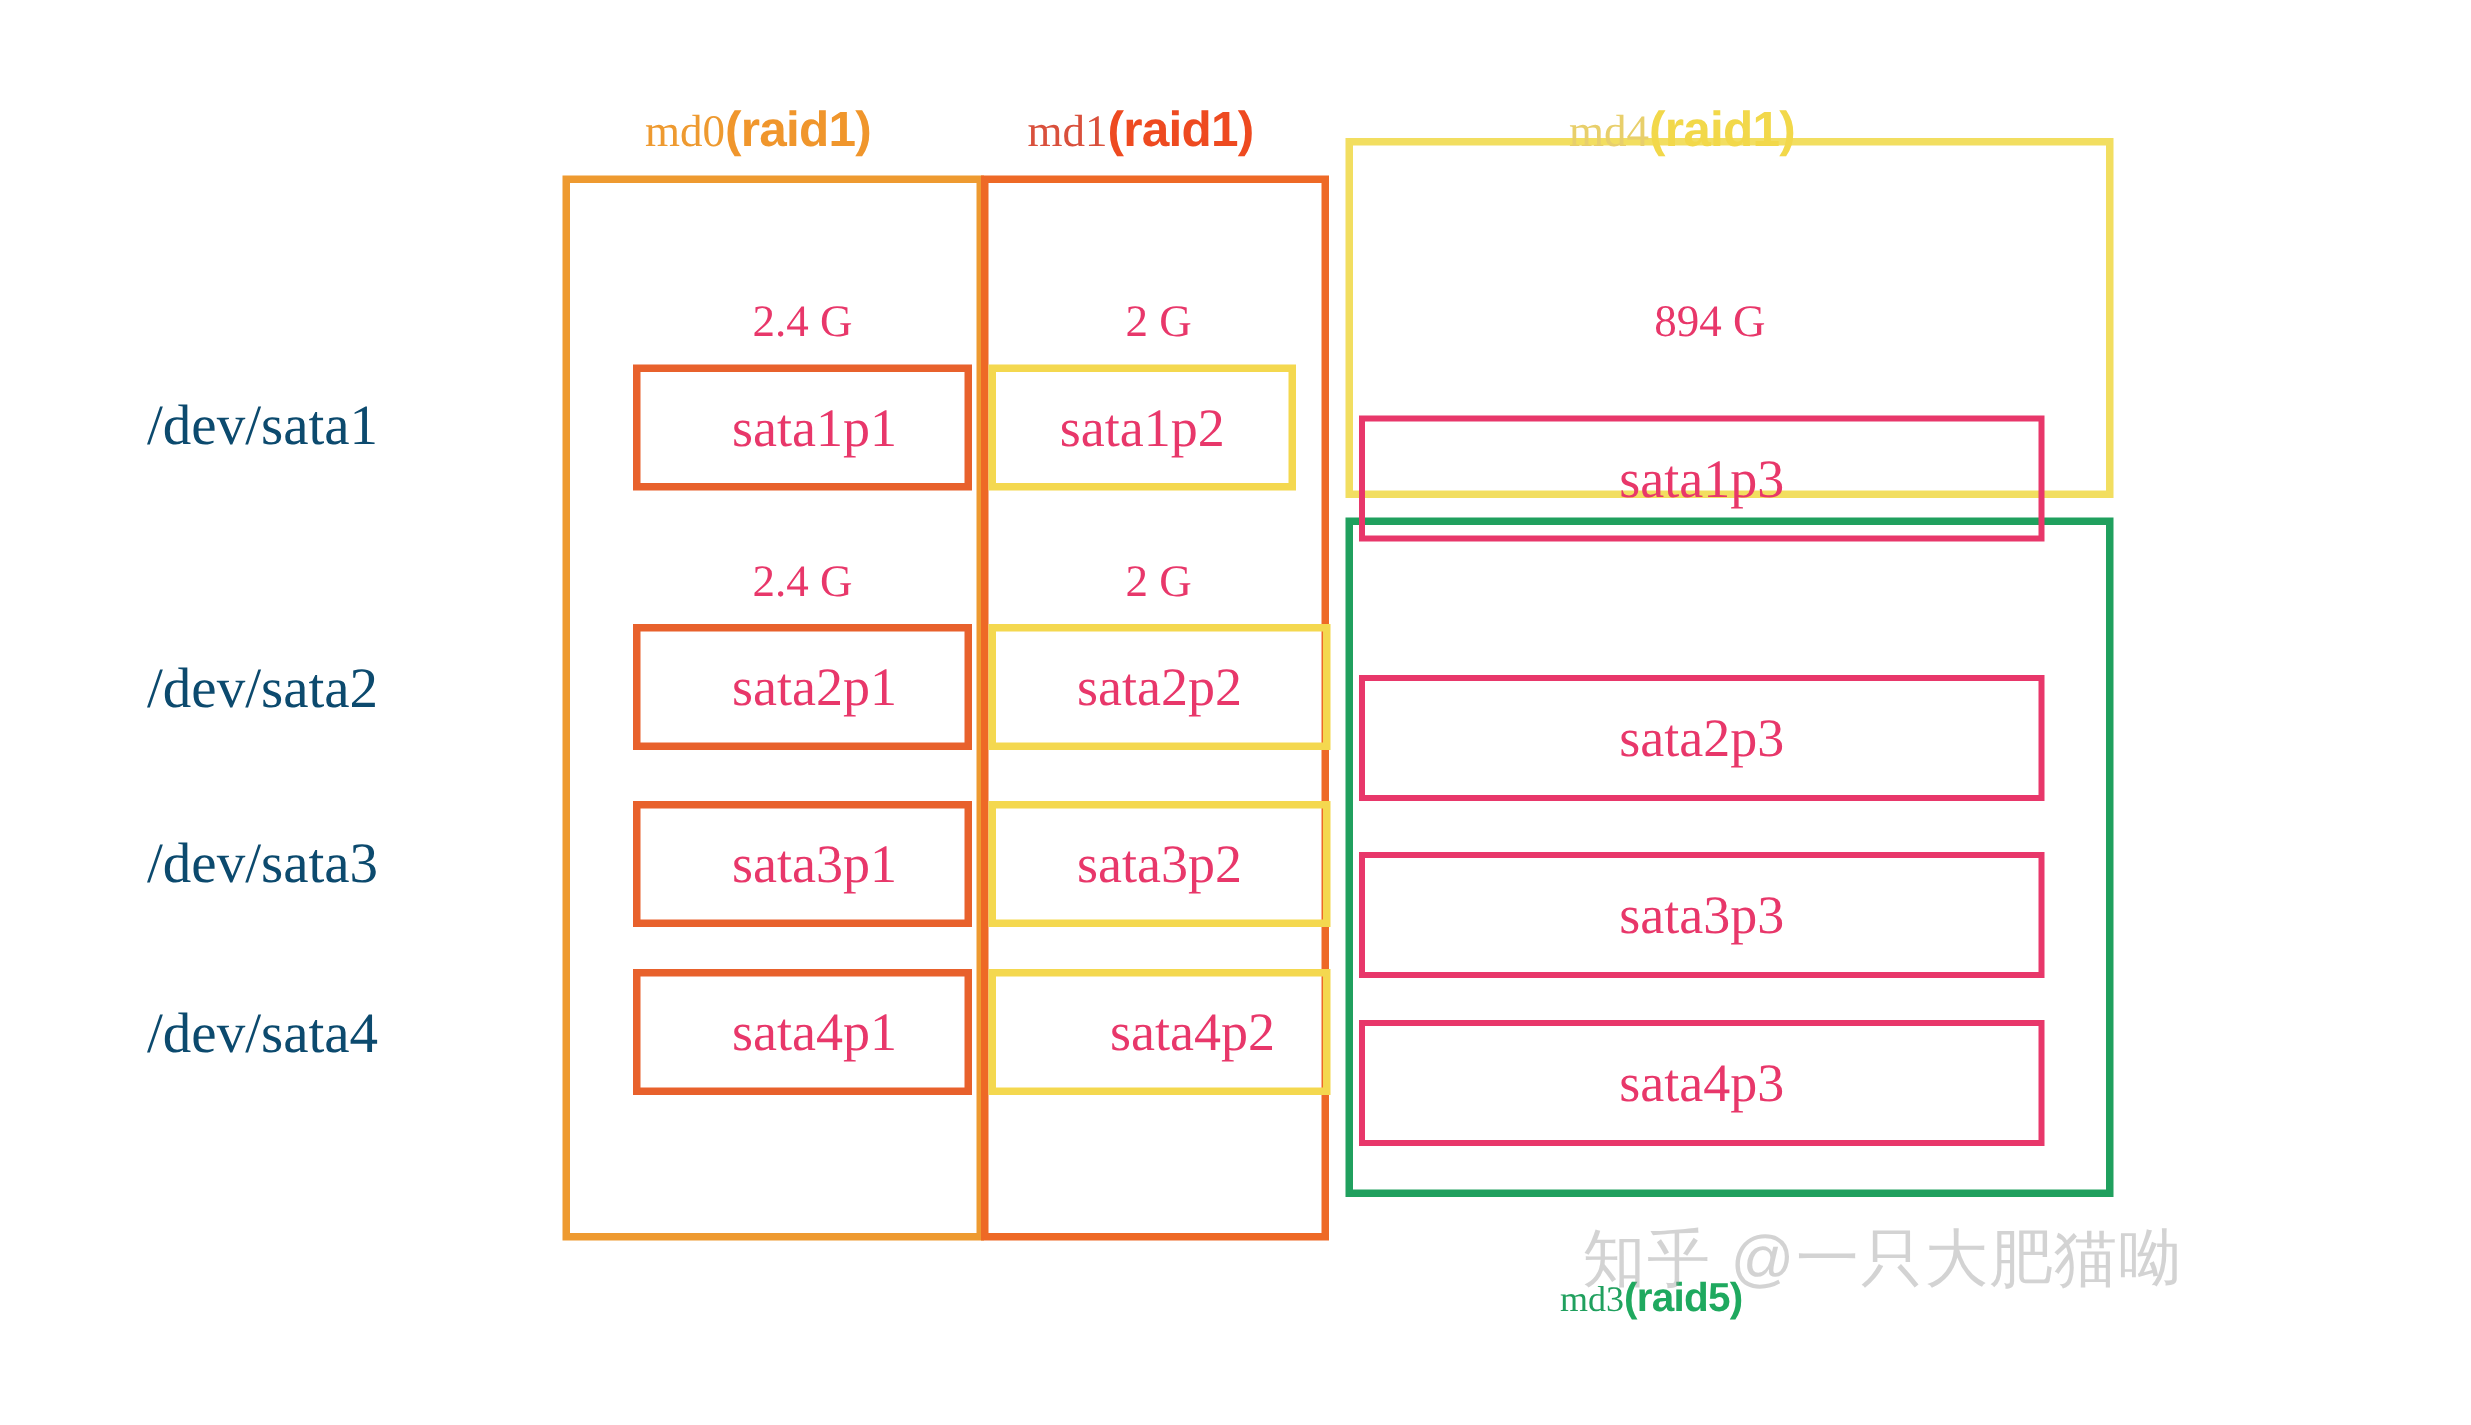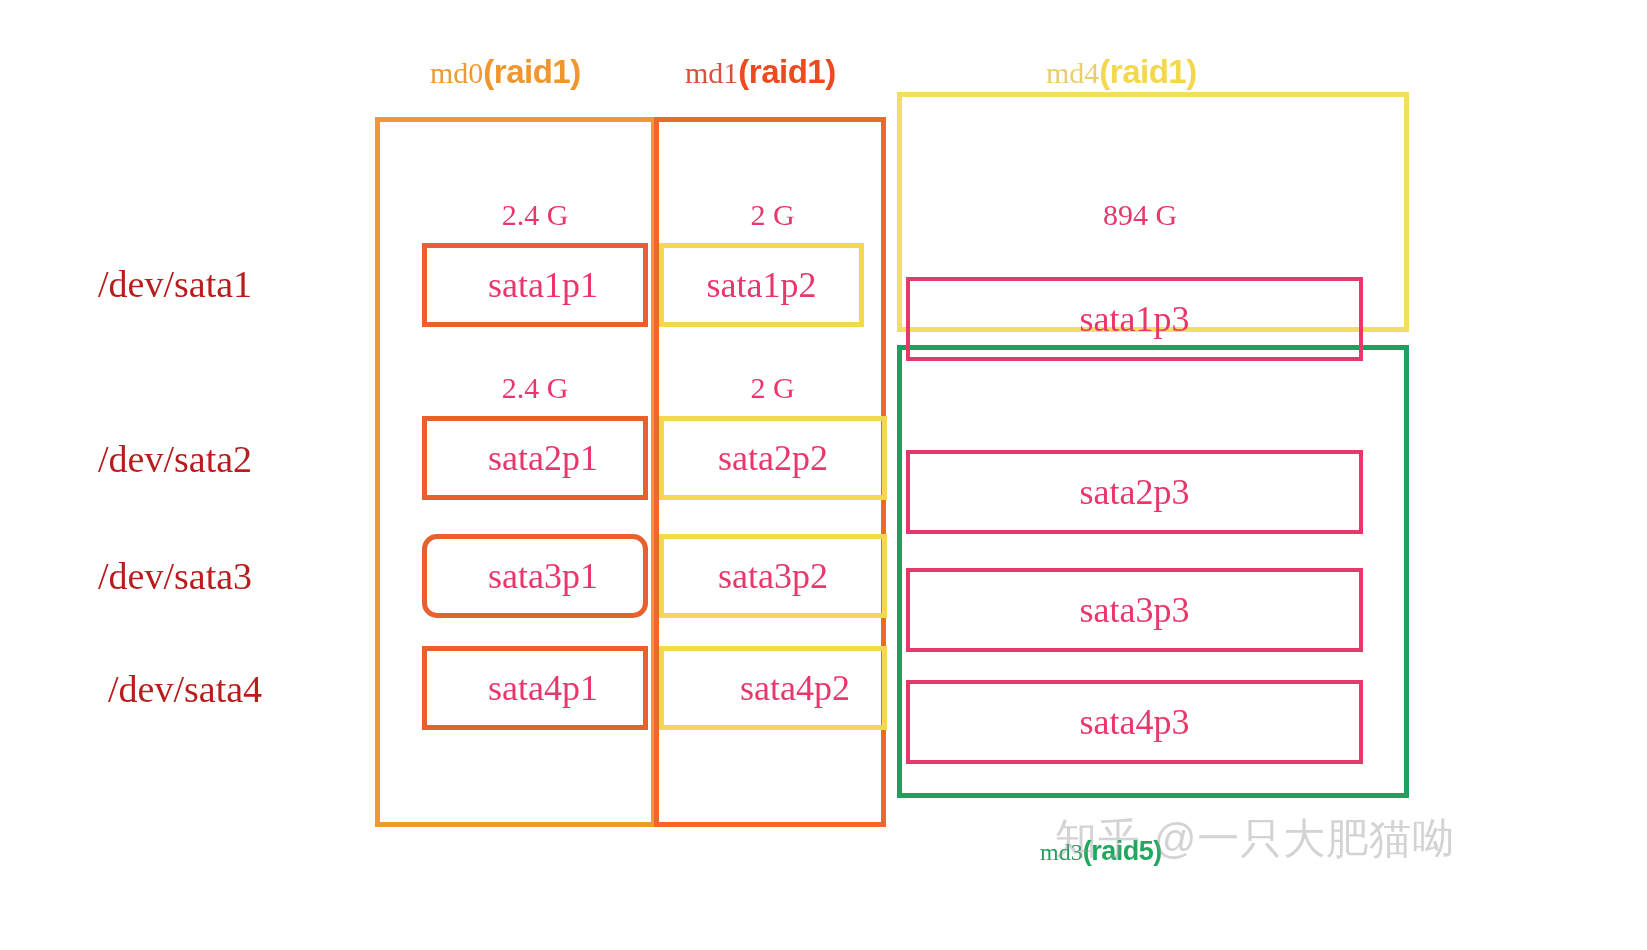--- a/index.html
+++ b/index.html
@@ -20,20 +20,21 @@
     left: 0; top: 0;
     width: 1647px;
     height: 950px;
   }
 
   
   .md-label {
     position: absolute;
     white-space: nowrap;
     line-height: 1;
+    margin-top: 14px;
   }
   .md-label .md-name {
     font-family: "Liberation Serif", serif;
     font-size: 30px;
   }
   .md-label .md-kind {
     font-family: "Liberation Sans", sans-serif;
     font-weight: bold;
     font-size: 33px;
     letter-spacing: -0.5px;
@@ -53,31 +54,31 @@
     background: transparent;
   }
   #box-md0 { left: 375px;  top: 117px; width: 281px;  height: 710px; border: 5px solid #EE9A30; }
   #box-md1 { left: 654px;  top: 117px; width: 232px;  height: 710px; border: 5px solid #EE6926; }
   #box-md4 { left: 897px;  top: 92px;  width: 512px;  height: 240px; border: 5px solid #F2DE60; }
   #box-md3 { left: 897px;  top: 345px; width: 512px;  height: 453px; border: 5px solid #20A05E; }
 
   
   .disk-label {
     position: absolute;
-    color: #b91c1c;
+    color: #0c4a6e;
     font-family: "Liberation Serif", serif;
     font-size: 38px;
     line-height: 1;
     white-space: nowrap;
     text-align: right;
   }
   #disk-1 { left: 98px;  top: 265px; }
   #disk-2 { left: 98px;  top: 440px; }
   #disk-3 { left: 98px;  top: 557px; }
-  #disk-4 { left: 108px;  top: 670px; }
+  #disk-4 { left: 98px;  top: 670px; }
 
   
   .size-label {
     position: absolute;
     color: #E8376A;
     font-family: "Liberation Serif", serif;
     font-size: 30px;
     line-height: 1;
     text-align: center;
     white-space: nowrap;
@@ -149,21 +150,21 @@
   <div class="size-label" style="left:660px; top:373px; width:225px;">2 G</div>
 
   <div class="part b-orange" style="left:422px; top:243px; width:226px; height:84px;">sata1p1</div>
   <div class="part b-yellow" style="left:659px; top:243px; width:205px; height:84px;">sata1p2</div>
   <div class="part b-pink" style="left:906px; top:243px; width:457px; height:84px;">sata1p3</div>
 
   <div class="part b-orange" style="left:422px; top:416px; width:226px; height:84px;">sata2p1</div>
   <div class="part b-yellow" style="left:659px; top:416px; width:228px; height:84px;">sata2p2</div>
   <div class="part b-pink" style="left:906px; top:416px; width:457px; height:84px;">sata2p3</div>
 
-  <div class="part b-orange" style="left:422px; top:534px; width:226px; height:84px;border-radius:15px;">sata3p1</div>
+  <div class="part b-orange" style="left:422px; top:534px; width:226px; height:84px;">sata3p1</div>
   <div class="part b-yellow" style="left:659px; top:534px; width:228px; height:84px;">sata3p2</div>
   <div class="part b-pink" style="left:906px; top:534px; width:457px; height:84px;">sata3p3</div>
 
   <div class="part b-orange" style="left:422px; top:646px; width:226px; height:84px;">sata4p1</div>
   <div class="part b-yellow" style="left:659px; top:646px; width:228px; height:84px;padding-left:44px;">sata4p2</div>
   <div class="part b-pink" style="left:906px; top:646px; width:457px; height:84px;">sata4p3</div>
 
   <div id="watermark">知乎 @一只大肥猫呦</div>
 
 </div>

